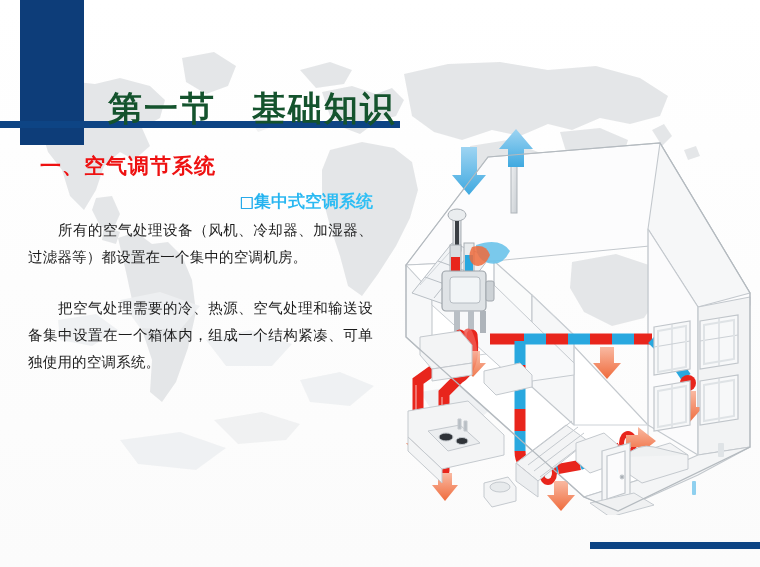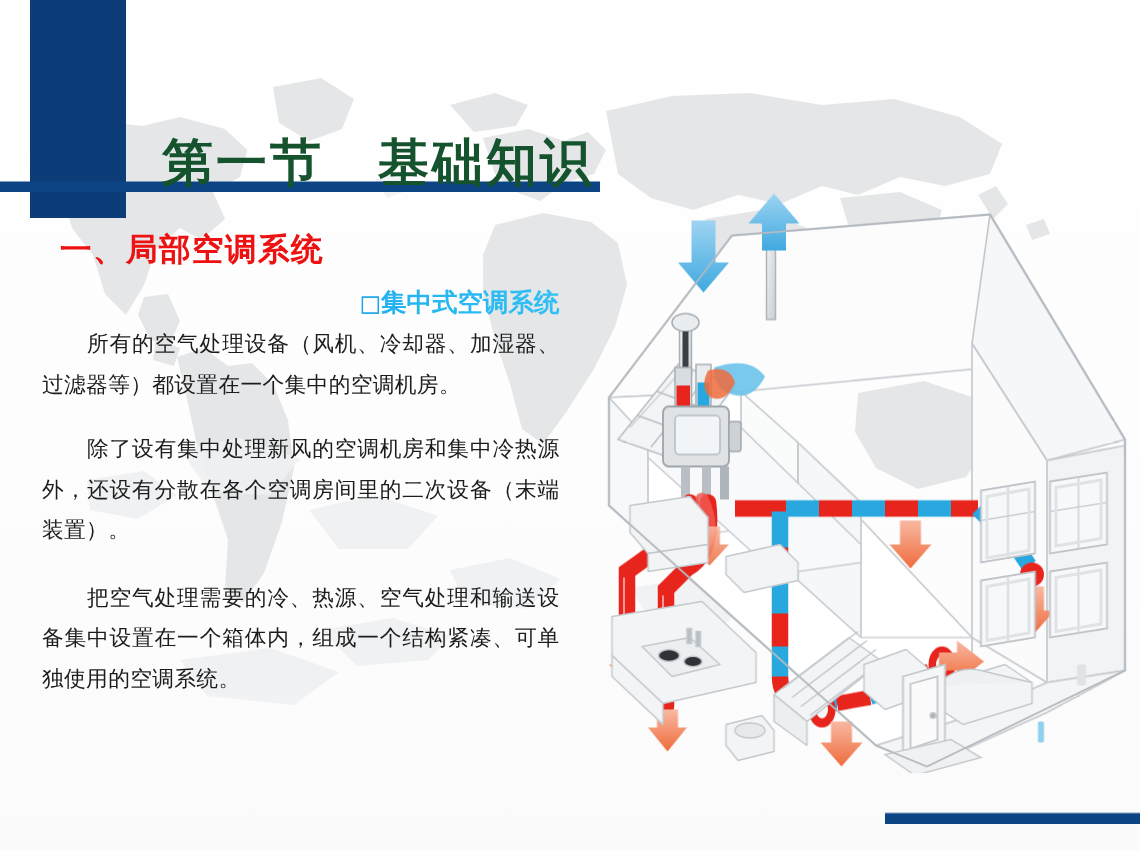--- a/index.html
+++ b/index.html
@@ -135,32 +135,31 @@
       <path d="M420 392 L470 384 L506 398 L480 418 L434 414 Z"></path>
       <path d="M120 440 L180 432 L226 448 L196 470 L138 464 Z"></path>
     </g>
   </svg>
 
   <div class="deco-vbar"></div>
   <div class="deco-hline"></div>
   <div class="deco-bottombar"></div>
 
   <div class="slide-title">第一节　基础知识</div>
-  <div class="section-title">一、局部空调系统</div>
+  <div class="section-title">一、空气调节系统</div>
 
   <div class="text-col">
 
     <div class="bullet-head">
       <span class="sq">□</span><span>集中式空调系统</span>
     </div>
     <p class="para">所有的空气处理设备（风机、冷却器、加湿器、过滤器等）都设置在一个集中的空调机房。</p>
 
     <div class="gap1"></div>
 
-    <p class="para">除了设有集中处理新风的空调机房和集中冷热源外，还设有分散在各个空调房间里的二次设备（末端装置）。</p>
 
     <div class="gap2"></div>
 
     <p class="para">把空气处理需要的冷、热源、空气处理和输送设备集中设置在一个箱体内，组成一个结构紧凑、可单独使用的空调系统。</p>
 
   </div>
 
   <div class="house-wrap">
     <svg viewBox="0 0 362 390" width="362" height="390">
       <defs>

